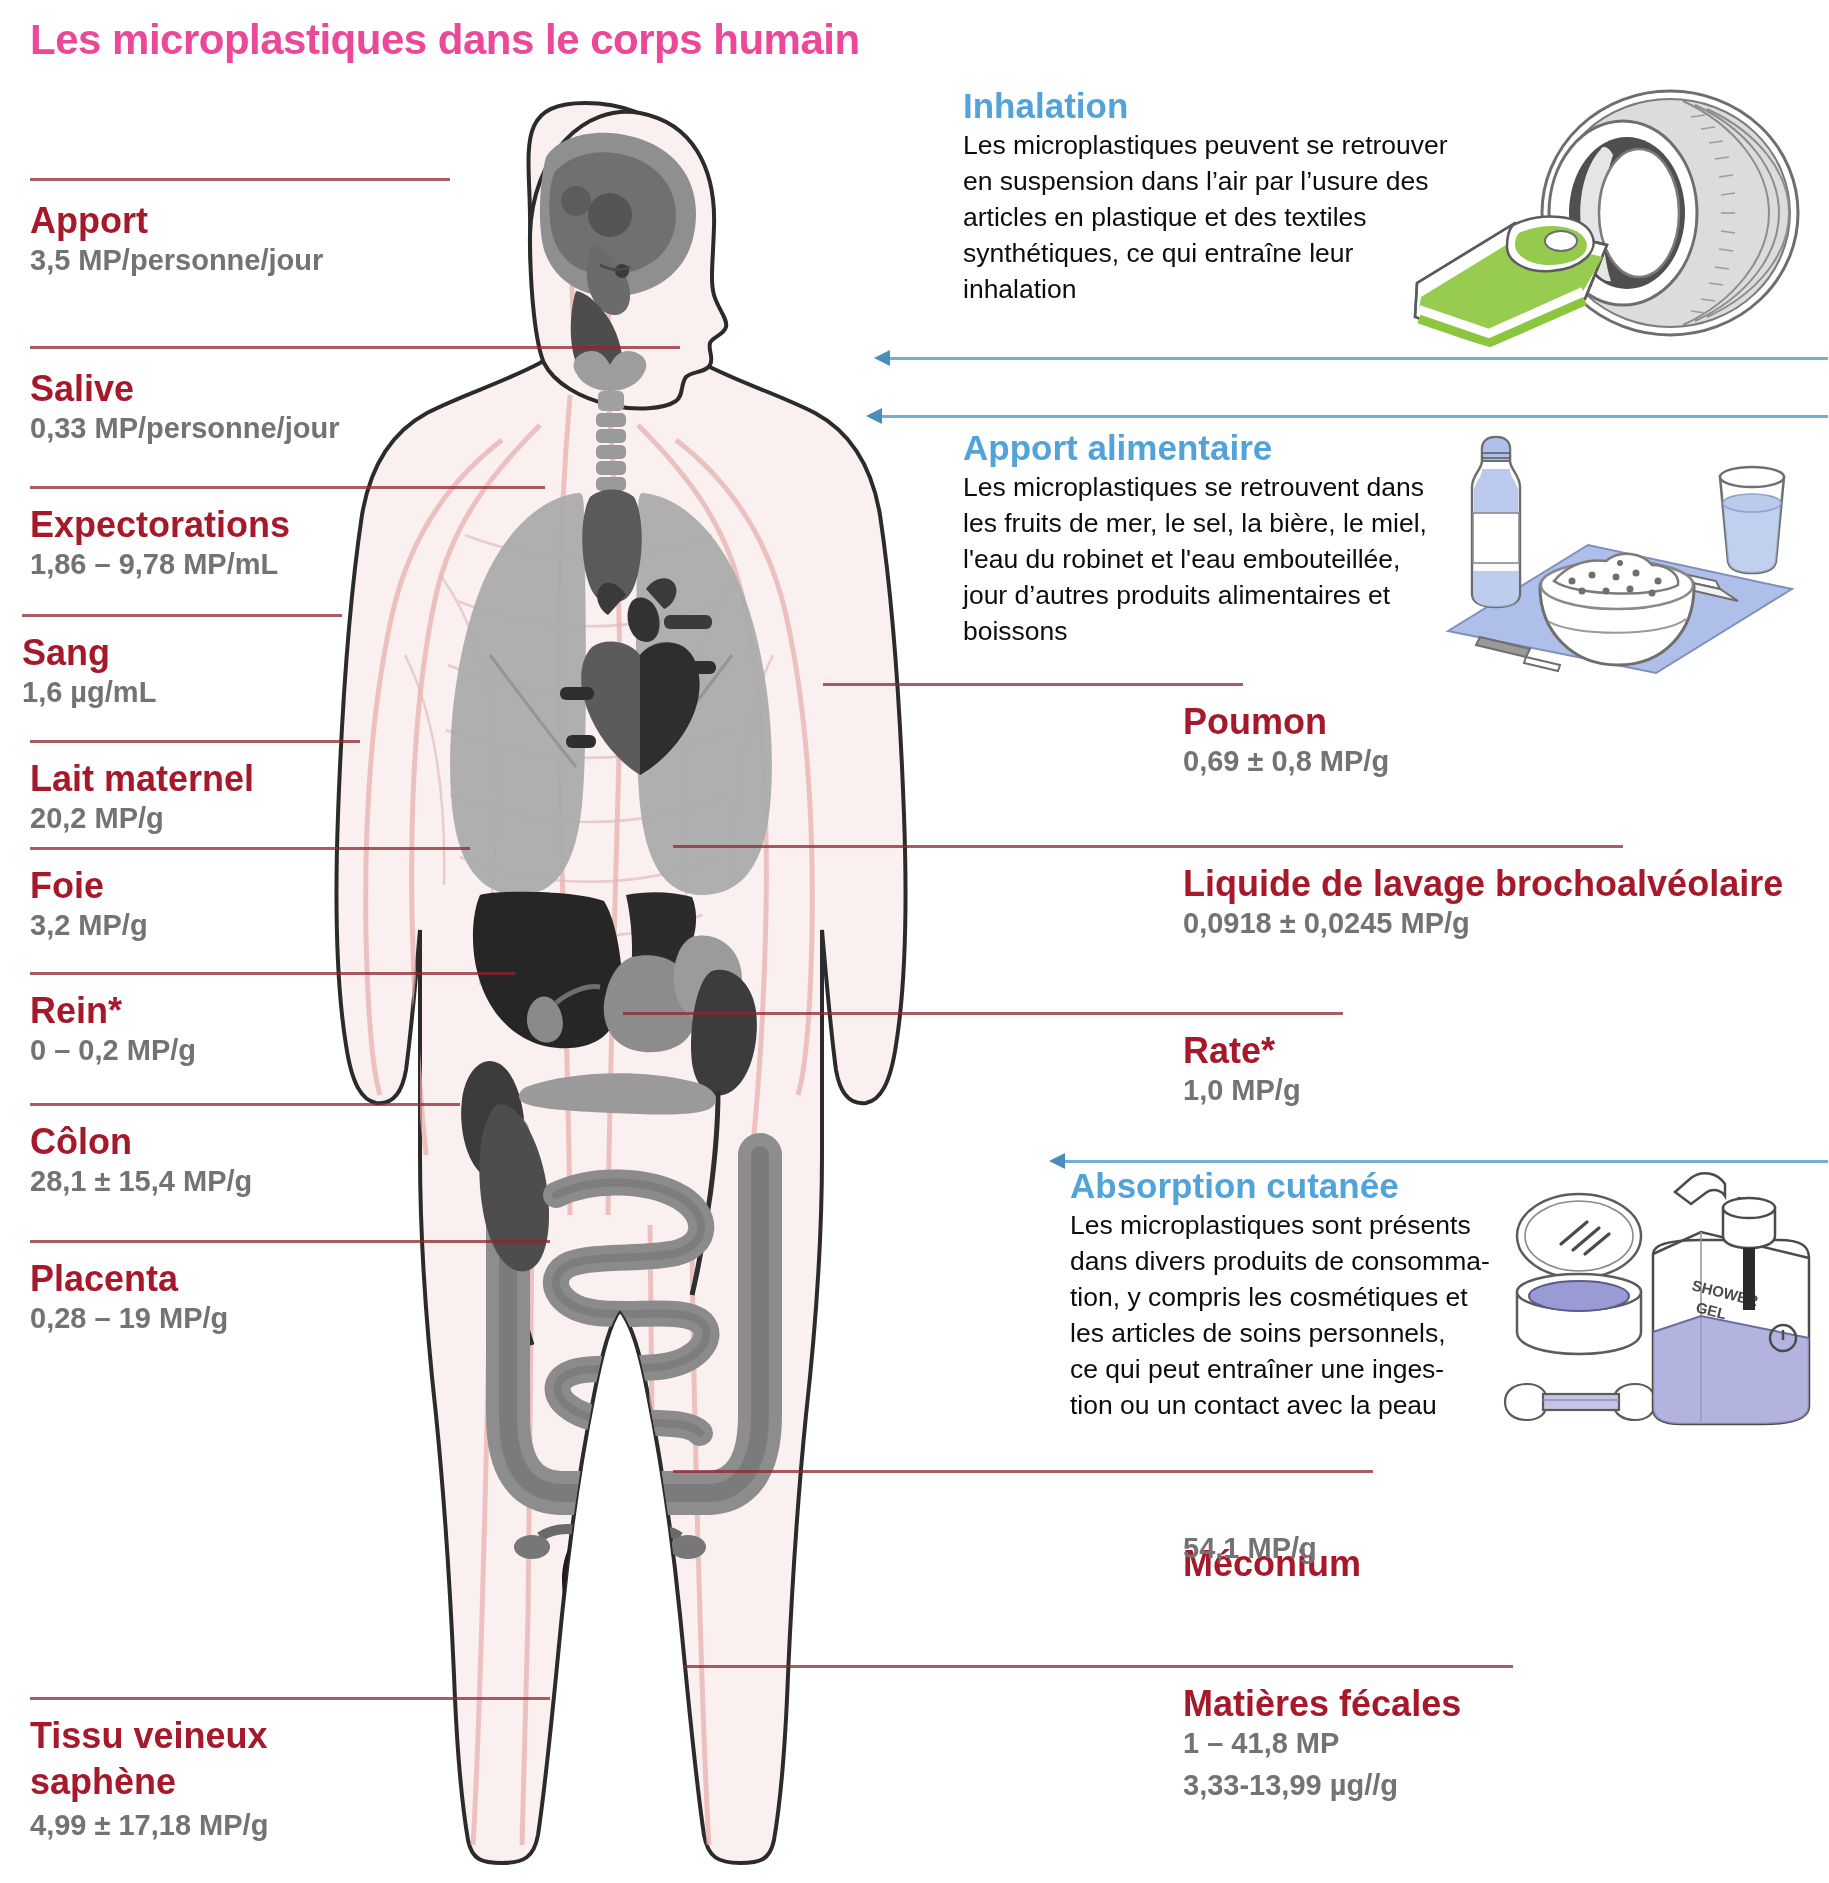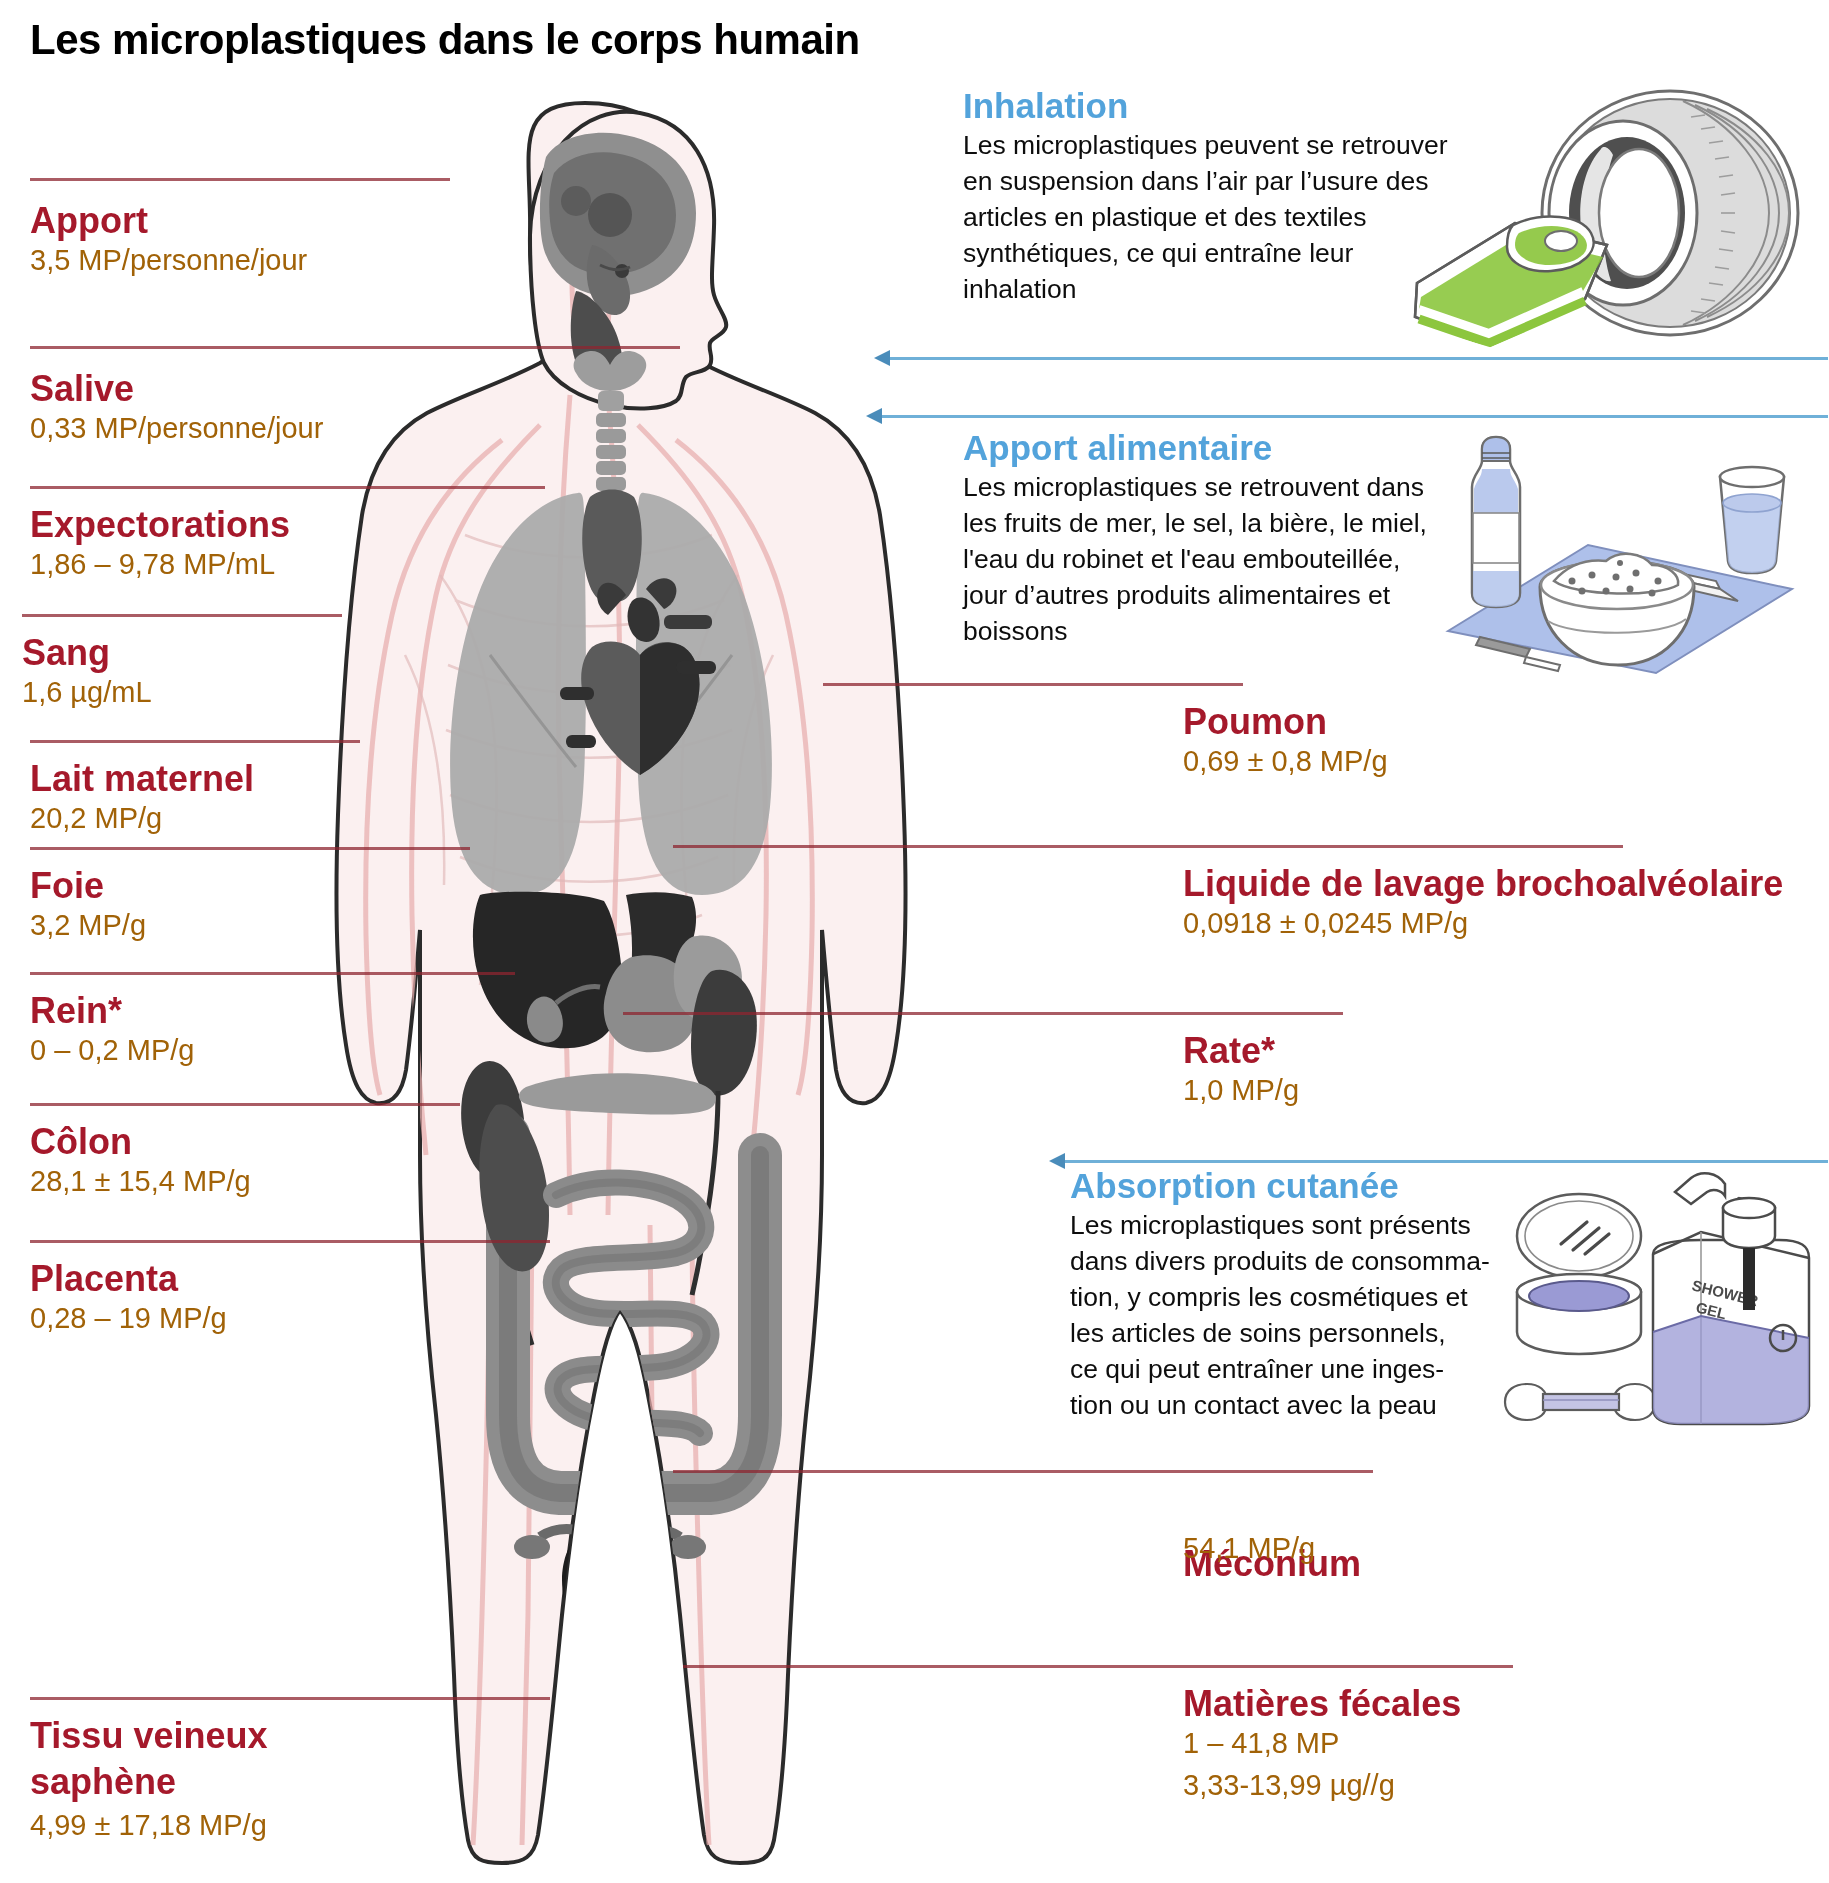--- a/index.html
+++ b/index.html
@@ -7,38 +7,38 @@
     width:1829px;height:1883px;
     background:#ffffff;
     font-family:"Liberation Sans","DejaVu Sans",sans-serif;
     position:relative;overflow:hidden;
   }
   .page{position:absolute;inset:0;}
 
   
   #title{
     position:absolute;left:30px;top:16px;
-    font-size:42px;font-weight:bold;color:#000000;
+    font-size:42px;font-weight:bold;color:#ec4899;
     letter-spacing:-0.5px;white-space:nowrap;
   }
 
   
   .organ{position:absolute;}
   .organ .rule{
     position:absolute;left:0;top:0;height:3px;
     background:#8d2530;opacity:.75;
   }
   .organ .oname{
     position:absolute;left:0;
     font-weight:bold;color:#a5192b;
     white-space:nowrap;
   }
   .organ .oval{
     position:absolute;left:0;
-    font-weight:normal;color:#a16207;
+    font-weight:bold;color:#737373;
     white-space:nowrap;
   }
 
   
   .left .oname{font-size:36px;}
   .left .oval{font-size:29px;}
   .right .oname{font-size:36px;}
   .right .oval{font-size:29px;}
 
   

